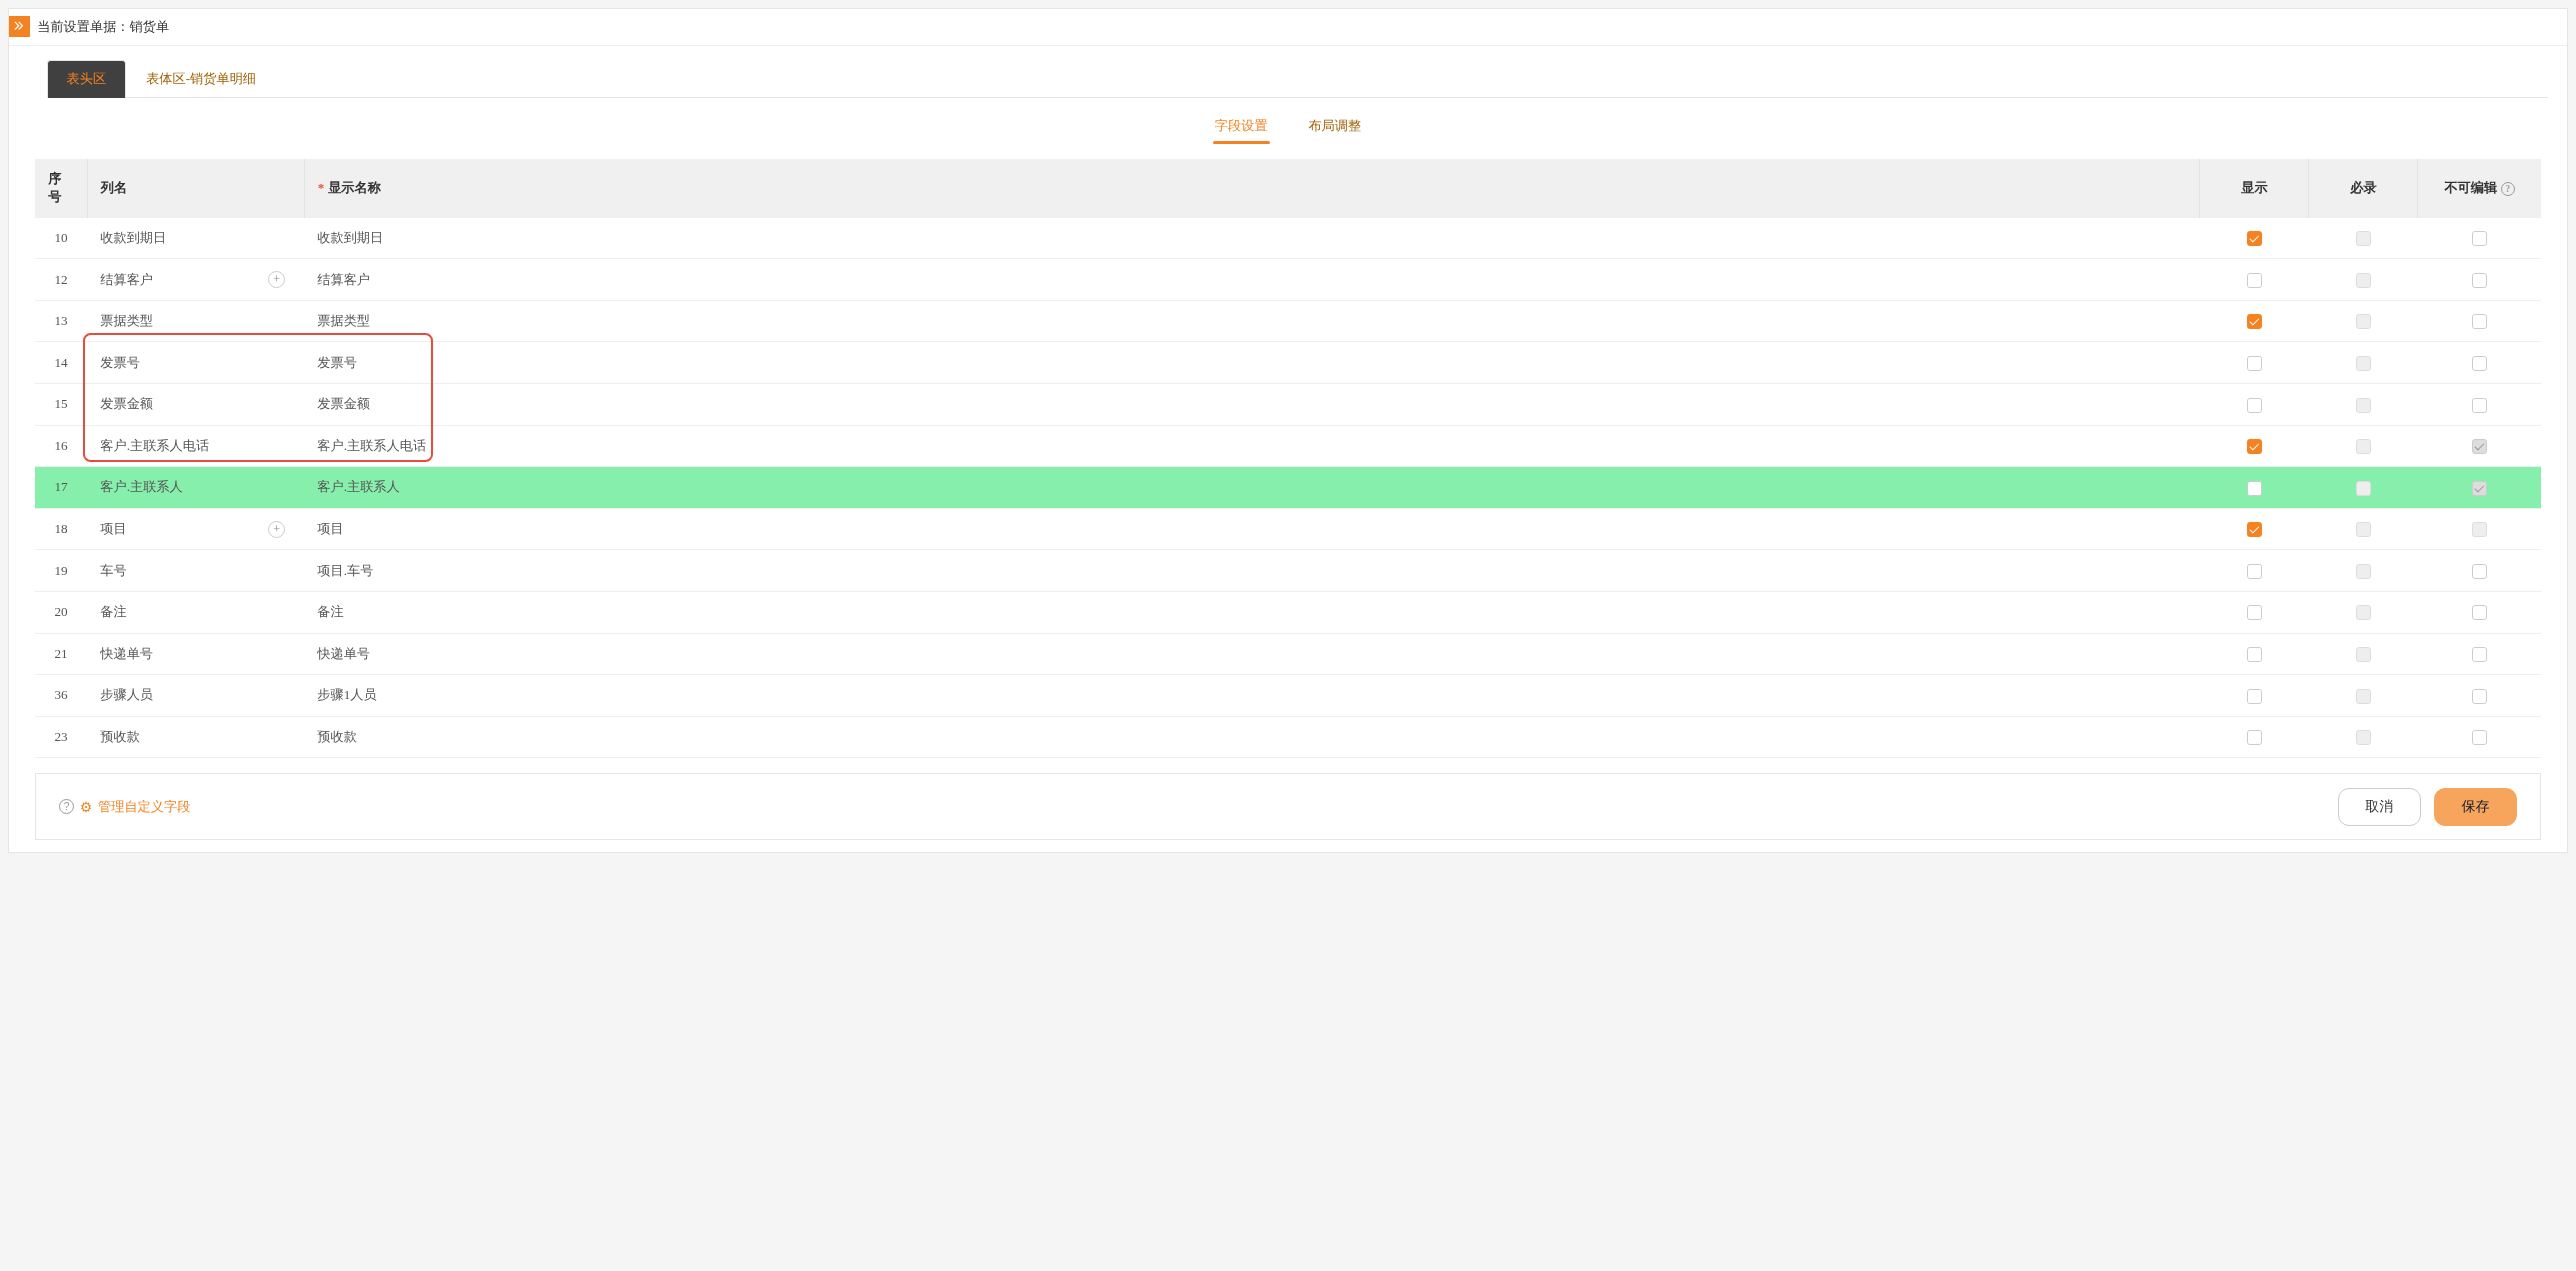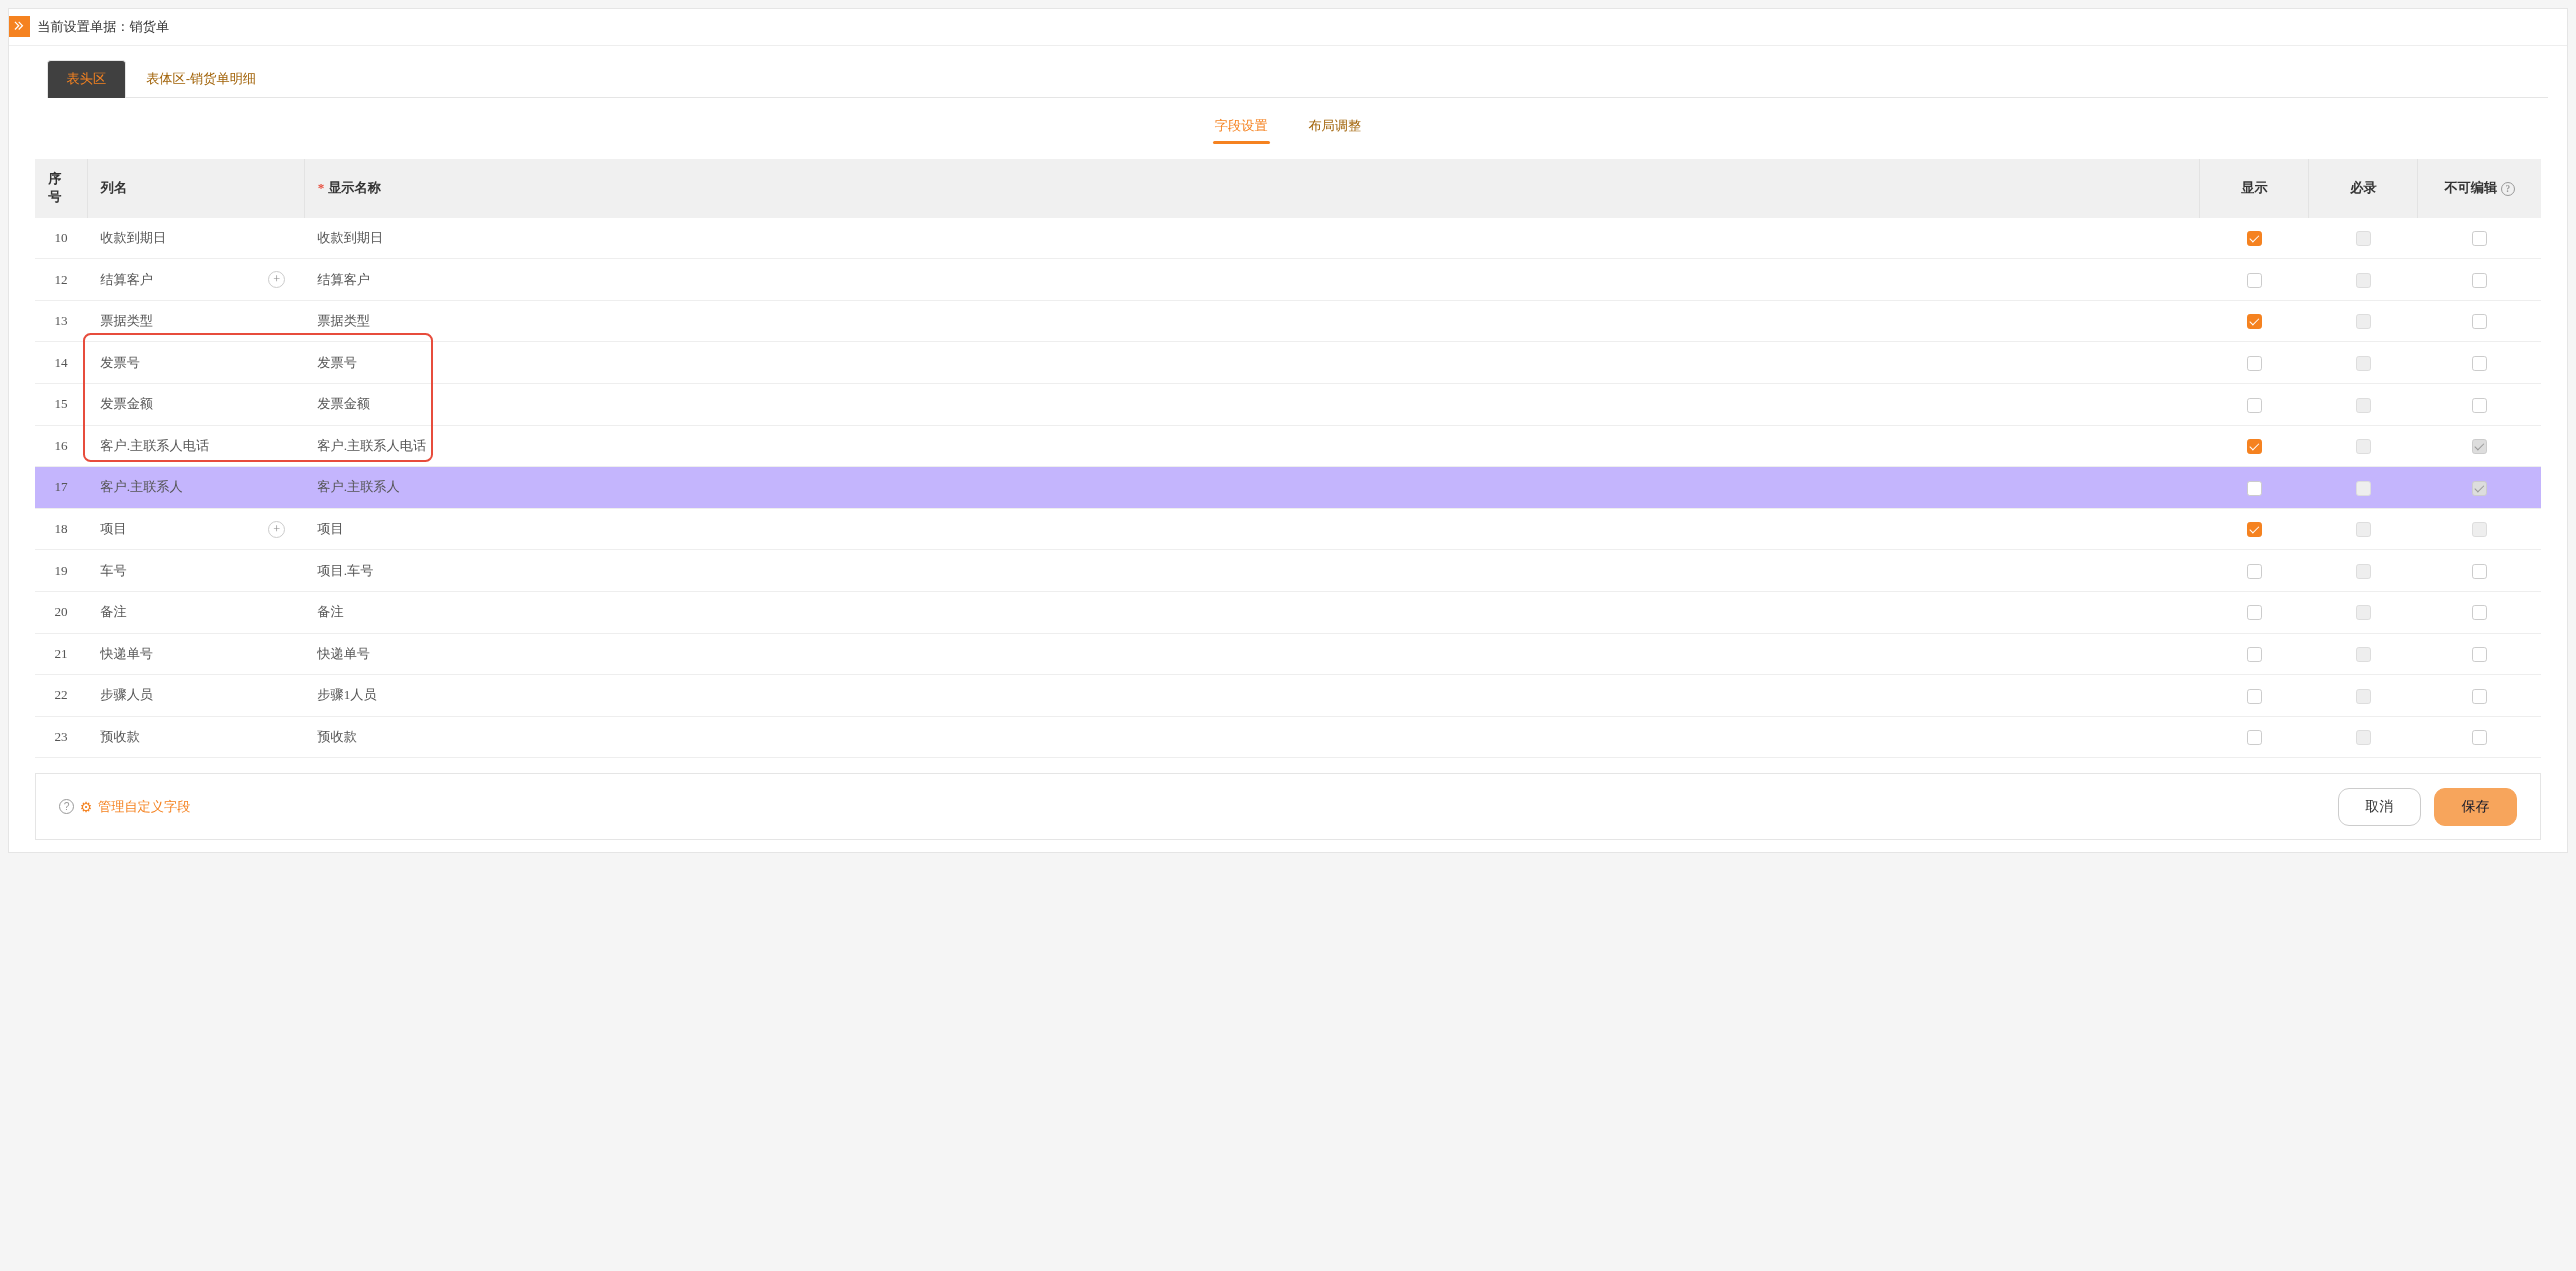--- a/index.html
+++ b/index.html
@@ -87,21 +87,21 @@
     }
     thead th:last-child { border-right: none; }
     thead th.center { text-align: center; }
     tbody td {
       padding: 11.3px 13.2px;
       border-bottom: 0.9px solid #eee;
       vertical-align: middle;
       font-size: 13.2px;
       color: #555;
     }
-    tbody tr.highlighted td { background: #c4b5fd; }
+    tbody tr.highlighted td { background: #86efac; }
     tbody td.center { text-align: center; }
     .col-seq { width: 52px; }
     .col-name { width: 217px; }
     .col-disp { }
     .col-chk { width: 109px; }
     .col-chk2 { width: 123px; }
     .req { color: #e74c3c; margin-right: 3.8px; }
     .plus-btn {
       display: inline-flex;
       width: 17px; height: 17px;
@@ -379,21 +379,21 @@
                 <div class="name-cell">
                   <span>快递单号</span>
                 </div>
               </td>
               <td>快递单号</td>
               <td class="center"><span class="chk"></span></td>
               <td class="center"><span class="chk disabled"></span></td>
               <td class="center"><span class="chk"></span></td>
             </tr>
             <tr>
-              <td class="center">22</td>
+              <td class="center">36</td>
               <td>
                 <div class="name-cell">
                   <span>步骤人员</span>
                 </div>
               </td>
               <td>步骤1人员</td>
               <td class="center"><span class="chk"></span></td>
               <td class="center"><span class="chk disabled"></span></td>
               <td class="center"><span class="chk"></span></td>
             </tr>

